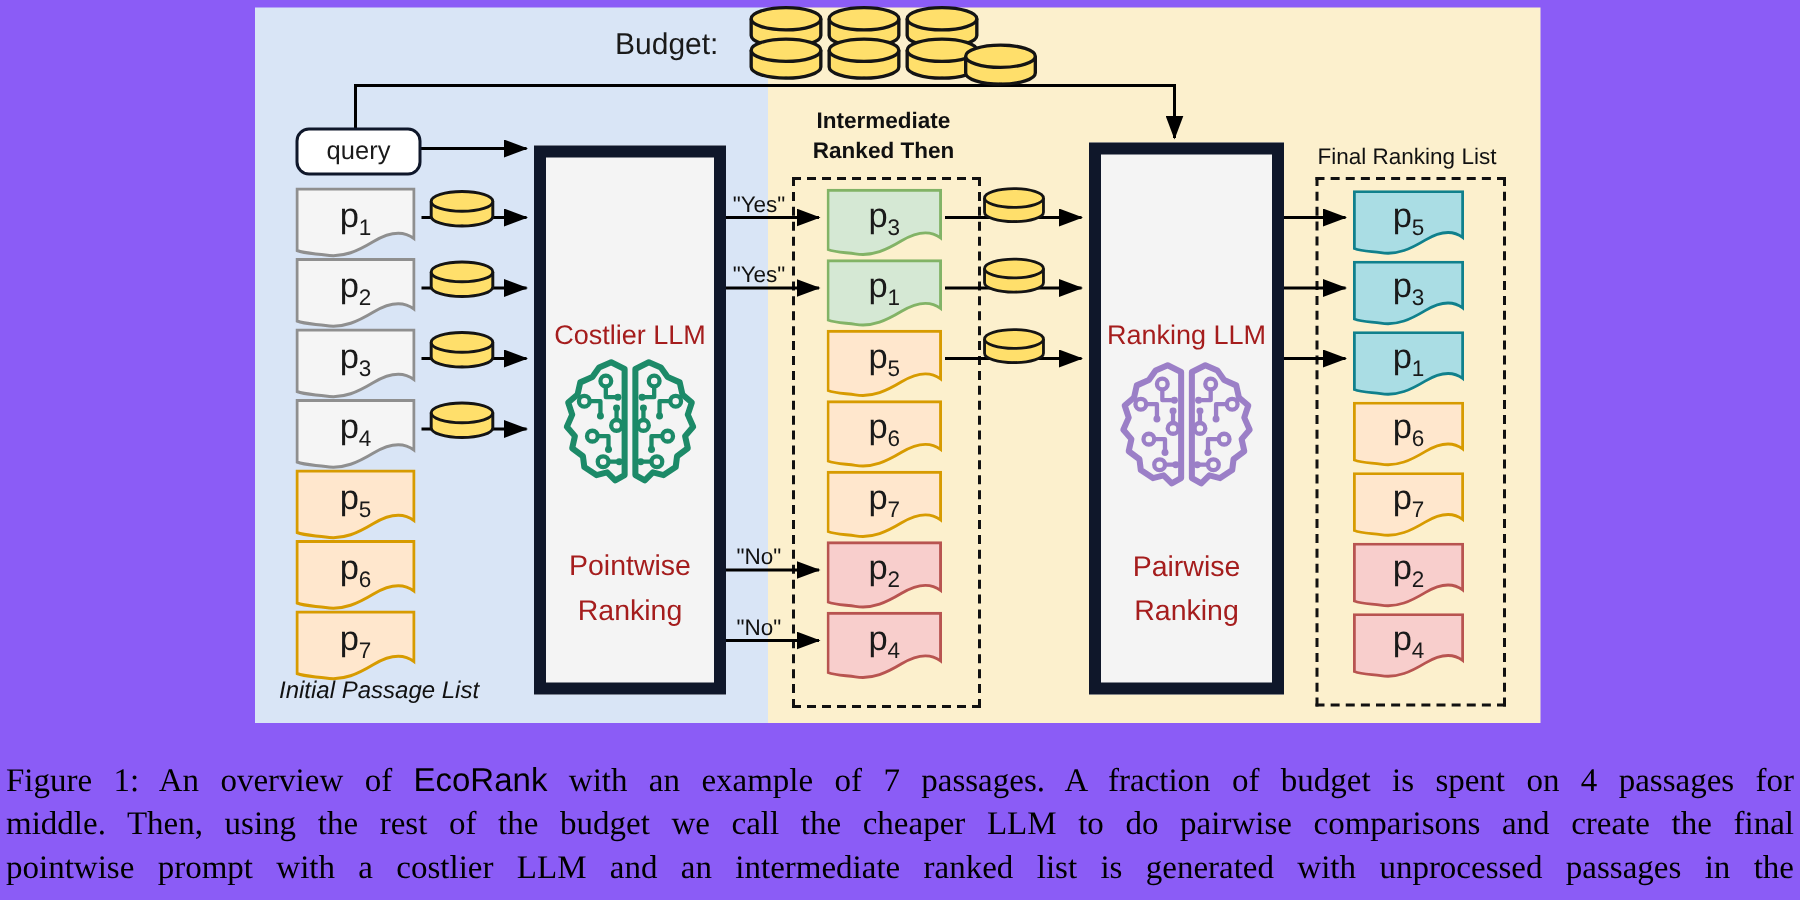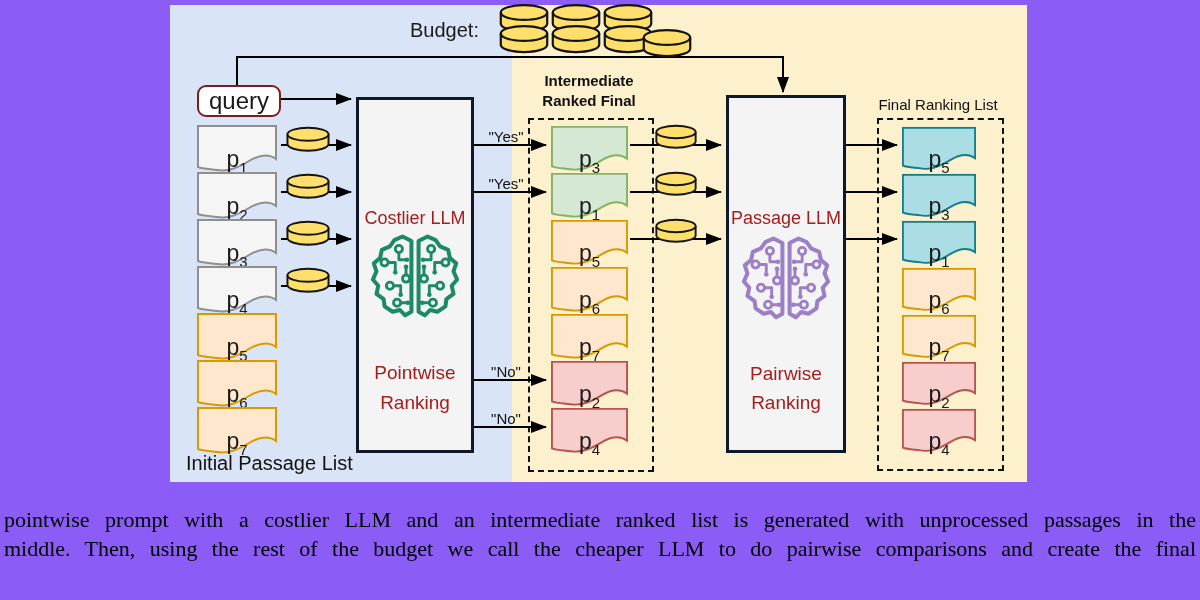--- a/index.html
+++ b/index.html
@@ -7,48 +7,48 @@
          font-family:"Liberation Sans",sans-serif;color:#1a1a1a;}
   .bg{position:absolute;top:5px;height:477px;}
   .bg-left{left:170px;width:342px;background:#d9e5f6;}
   .bg-right{left:512px;width:515px;background:#fcf0cd;}
   .overlay{position:absolute;left:0;top:0;width:1200px;height:490px;z-index:3;}
   .ln{stroke:#000;stroke-width:2;fill:none;}
 
   .budget-label{position:absolute;left:410px;top:19px;font-size:20px;z-index:4;}
 
   .query-box{position:absolute;left:197px;top:85px;width:80px;height:28px;background:#fff;
-             border:2px solid #7f1d1d;border-radius:9px;z-index:4;display:flex;align-items:center;
-             justify-content:center;font-size:24px;}
-
-  .llm-box{position:absolute;background:#f4f4f4;border:3px solid #0f172a;z-index:4;text-decoration:underline;}
+             border:2px solid #0f172a;border-radius:9px;z-index:4;display:flex;align-items:center;
+             justify-content:center;font-size:17px;}
+
+  .llm-box{position:absolute;background:#f4f4f4;border:8px solid #0f172a;z-index:4;text-decoration:underline;}
   .llm-box .llm-title{position:absolute;left:0;right:0;text-align:center;font-size:18px;color:#a51d1d;}
   .llm-box .method{position:absolute;left:0;right:0;text-align:center;font-size:19px;color:#a51d1d;}
   .brain{position:absolute;}
   .brain-costlier{color:#1c8a68;}
   .brain-cheaper{color:#9b7fc7;}
 
   .dashed-box{position:absolute;border:2px dashed #111;z-index:2;}
 
   .list-title{position:absolute;text-align:center;font-size:15px;line-height:20px;z-index:4;color:#111;}
 
   .passage{position:absolute;height:48px;z-index:4;}
   .passage svg.doc{display:block;width:100%;height:100%;stroke-width:2;}
-  .plabel{position:absolute;left:0;right:0;top:21px;text-align:center;font-size:23px;color:#1a1a1a;}
+  .plabel{position:absolute;left:0;right:0;top:5px;text-align:center;font-size:23px;color:#1a1a1a;}
   .plabel sub{font-size:15px;}
   .c-gray  svg.doc{fill:#f5f5f5;stroke:#8f8f8f;}
   .c-orange svg.doc{fill:#ffe7cd;stroke:#d79b00;}
   .c-green svg.doc{fill:#d5e8d4;stroke:#82b366;}
   .c-pink  svg.doc{fill:#f8cecc;stroke:#b85450;}
   .c-teal  svg.doc{fill:#aadde4;stroke:#10808c;}
 
   .edge-label{position:absolute;width:60px;text-align:center;font-size:15px;z-index:4;color:#111;}
   .note{position:absolute;left:268px;top:347px;width:90px;text-align:center;font-size:13px;
         line-height:16px;z-index:4;color:#111;}
-  .list-caption{position:absolute;left:186px;top:452px;font-size:20px;z-index:4;color:#111;}
+  .list-caption{position:absolute;left:186px;top:452px;font-size:16px;z-index:4;color:#111;font-style:italic;}
 
   .caption{position:absolute;left:4px;top:505px;width:1192px;font-family:"Liberation Serif",serif;
            font-size:22px;line-height:29px;color:#000;z-index:4;}
   .cap-line{display:block;text-align:justify;text-align-last:justify;}
   .brand{font-family:"Liberation Sans",sans-serif;}
 </style>
 </head>
 <body>
 
 <div class="stage">
@@ -220,21 +220,21 @@
     <div class="method" style="top:292px;">Ranking</div>
   </div>
 
   <div class="edge-label" style="left:476px;top:128px;">"Yes"</div>
   <div class="edge-label" style="left:476px;top:175px;">"Yes"</div>
   <div class="edge-label" style="left:476px;top:363px;">"No"</div>
   <div class="edge-label" style="left:476px;top:410px;">"No"</div>
 
   <div class="list-title" style="left:525px;top:71px;width:128px;font-weight:bold;">
     <span>Intermediate</span><br>
-    <span>Ranked Final</span>
+    <span>Ranked Then</span>
   </div>
   <div class="dashed-box" style="left:528px;top:118px;width:122px;height:350px;"></div>
 
   <div class="passage c-green" style="left:551px;top:125px;width:77px;">
     <svg class="doc" viewBox="0 0 80 48">
         <use href="#doc"></use>
       </svg>
     <span class="plabel"><span>p</span><sub>3</sub></span>
   </div>
   <div class="passage c-green" style="left:551px;top:172px;width:77px;">
@@ -268,21 +268,21 @@
     <span class="plabel"><span>p</span><sub>2</sub></span>
   </div>
   <div class="passage c-pink" style="left:551px;top:407px;width:77px;">
     <svg class="doc" viewBox="0 0 80 48">
         <use href="#doc"></use>
       </svg>
     <span class="plabel"><span>p</span><sub>4</sub></span>
   </div>
 
   <div class="llm-box" style="left:726px;top:95px;width:114px;height:352px;">
-    <div class="llm-title" style="top:110px;">Passage LLM</div>
+    <div class="llm-title" style="top:110px;">Ranking LLM</div>
     <svg class="brain brain-cheaper" style="left:12px;top:136px;" width="90" height="86" viewBox="0 0 100 96">
         <use href="#brain"></use>
       </svg>
     <div class="method" style="top:265px;">Pairwise</div>
     <div class="method" style="top:294px;">Ranking</div>
   </div>
 
   <div class="list-title" style="left:858px;top:95px;width:160px;">Final Ranking List</div>
   <div class="dashed-box" style="left:877px;top:118px;width:123px;height:349px;"></div>
 
@@ -323,17 +323,18 @@
     <span class="plabel"><span>p</span><sub>2</sub></span>
   </div>
   <div class="passage c-pink" style="left:902px;top:407px;width:74px;">
     <svg class="doc" viewBox="0 0 80 48">
         <use href="#doc"></use>
       </svg>
     <span class="plabel"><span>p</span><sub>4</sub></span>
   </div>
 
   <div class="caption">
+    <span class="cap-line"><span>Figure 1: An overview of </span><span class="brand">EcoRank</span><span> with an example of 7 passages. A fraction of budget is spent on 4 passages for</span></span>
+    <span class="cap-line">middle. Then, using the rest of the budget we call the cheaper LLM to do pairwise comparisons and create the final</span>
     <span class="cap-line">pointwise prompt with a costlier LLM and an intermediate ranked list is generated with unprocessed passages in the</span>
-    <span class="cap-line">middle. Then, using the rest of the budget we call the cheaper LLM to do pairwise comparisons and create the final</span>
   </div>
 
 </div>
 
 </body></html>

